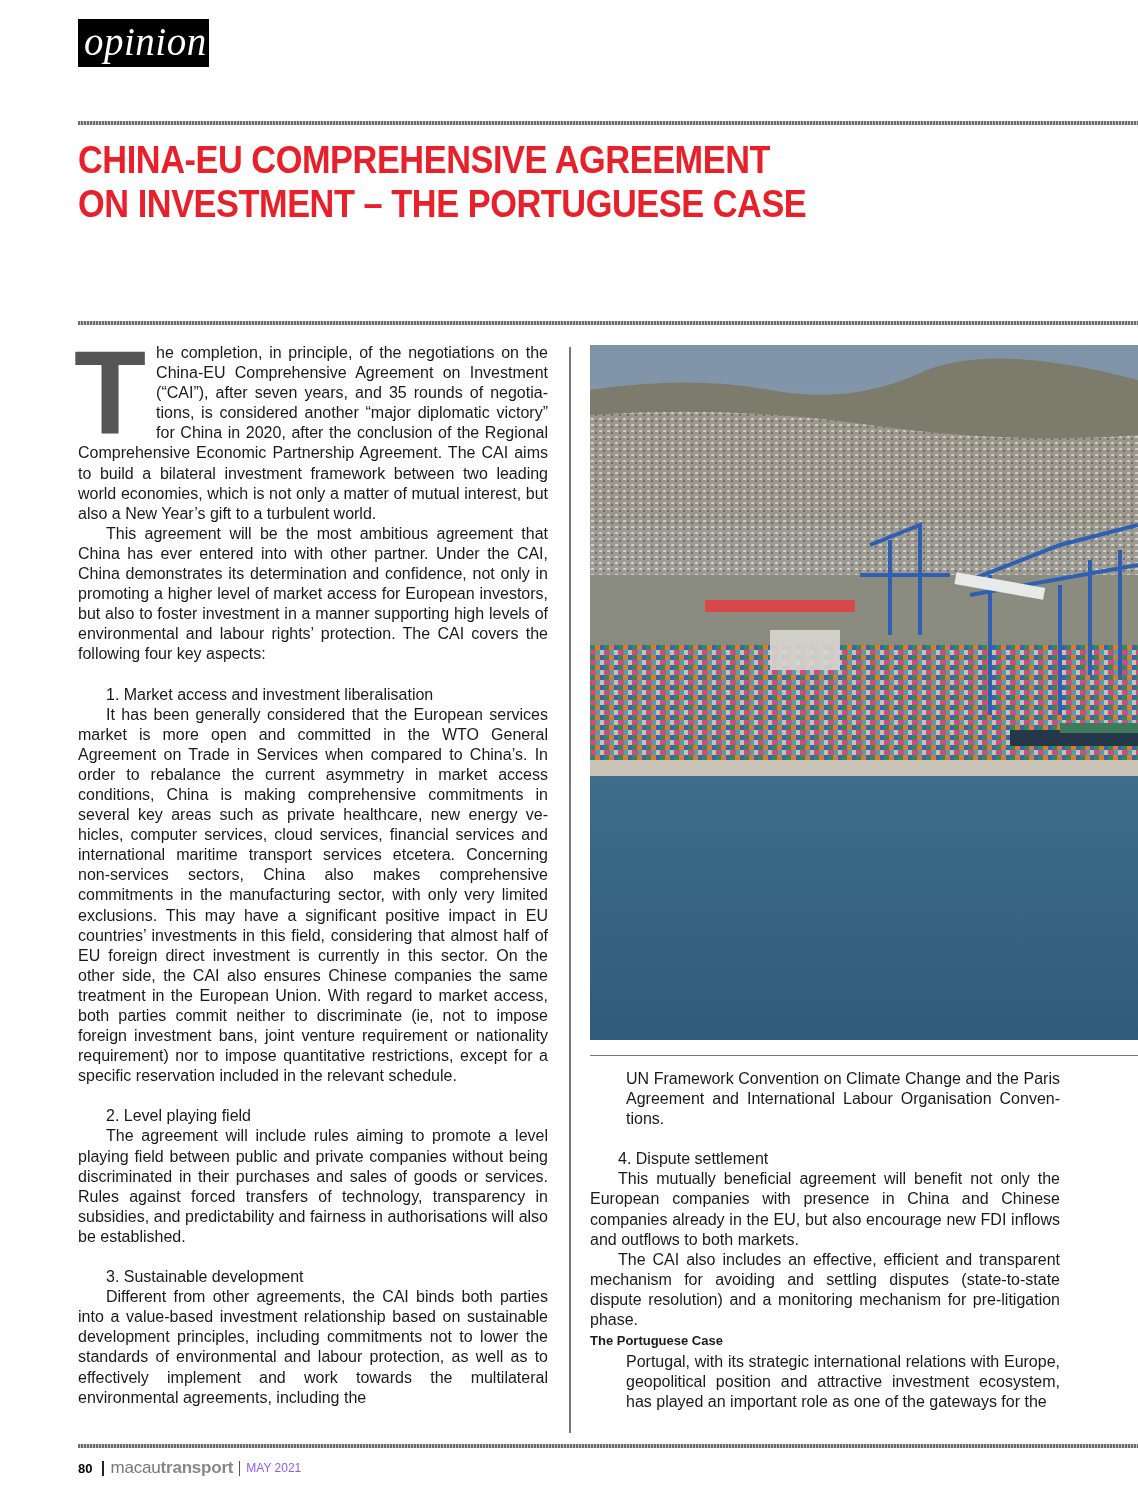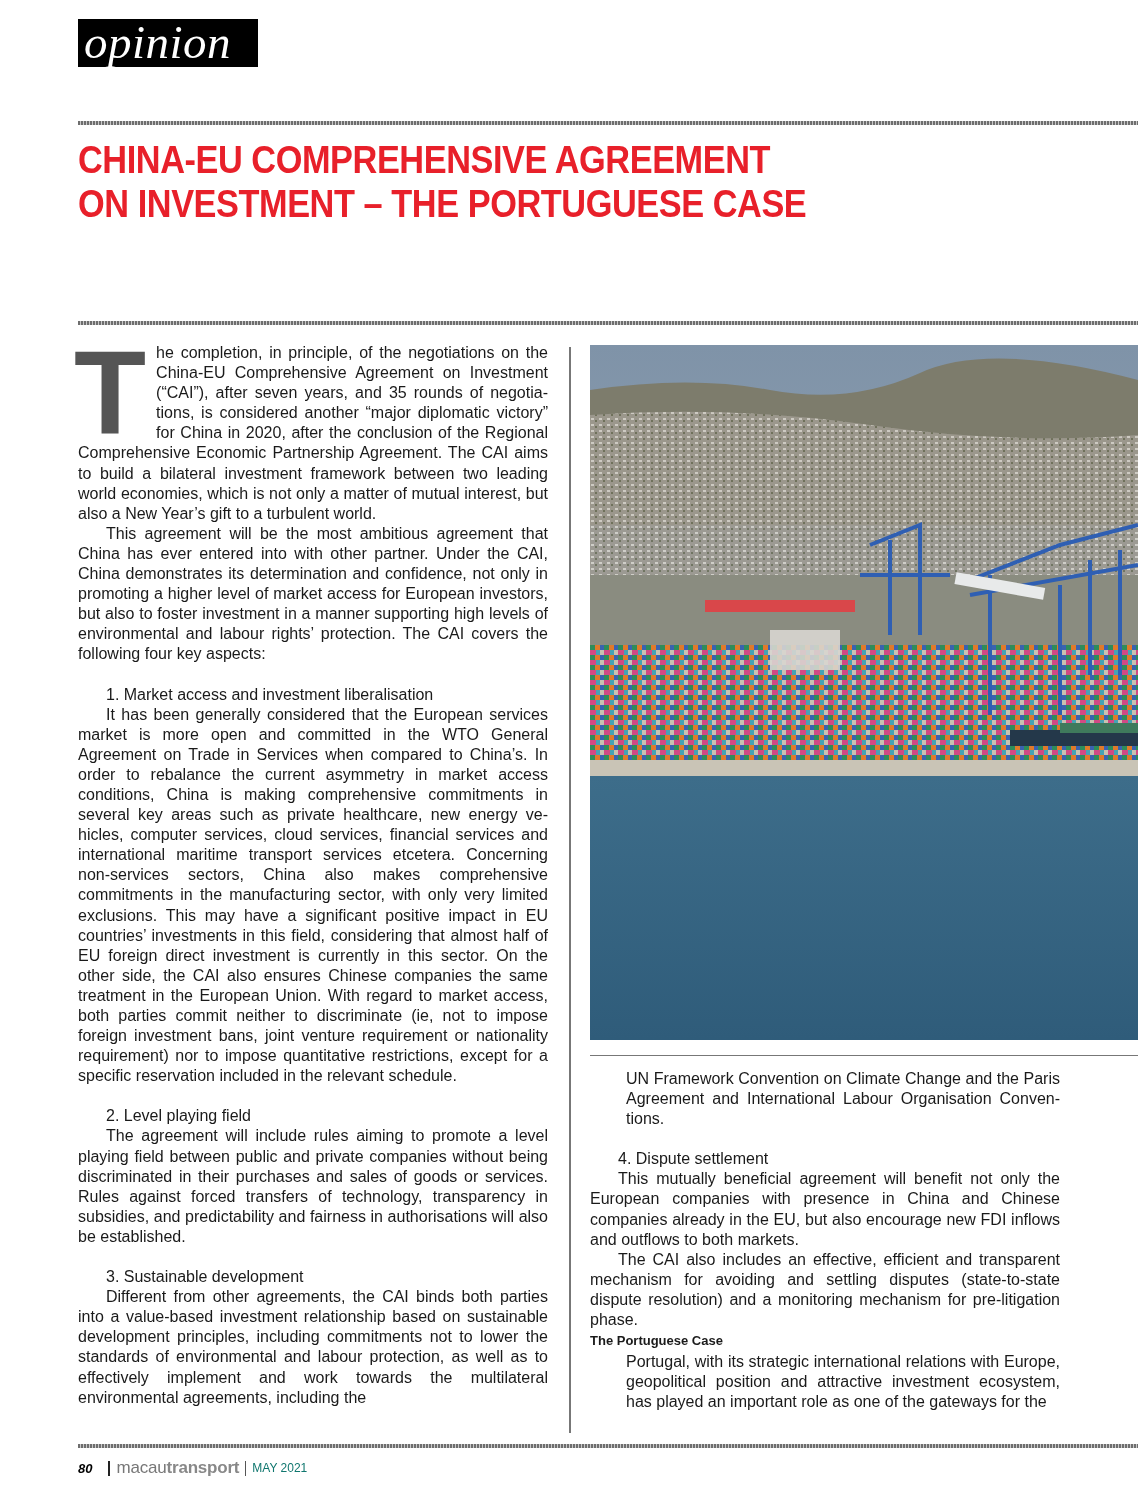--- a/index.html
+++ b/index.html
@@ -1,24 +1,24 @@
 <!DOCTYPE html>
 <html><head>
 <meta charset="utf-8">
 <style>
   html, body { margin: 0; padding: 0; background: #ffffff; }
   body {
     width: 1138px; height: 1499px; position: relative; overflow: hidden;
     font-family: "Liberation Sans", "DejaVu Sans", sans-serif; color: #1a1a1a;
   }
   .section-tag {
-    position: absolute; left: 78px; top: 19px; width: 180px; height: 48px;
+    position: absolute; left: 78px; top: 19px; width: 131px; height: 48px;
     background: #000; color: #fff;
     font-family: "Liberation Serif", "DejaVu Serif", serif; font-style: italic;
-    font-size: 47px; line-height: 46px; padding-left: 6px; box-sizing: border-box;
+    font-size: 39px; line-height: 46px; padding-left: 6px; box-sizing: border-box;
     letter-spacing: 0.5px;
   }
   .rule {
     position: absolute; left: 78px; right: 0; height: 4px;
     background: repeating-linear-gradient(90deg, #6e6e6e 0 2px, #c8c8c8 2px 3px);
   }
   .headline {
     position: absolute; left: 78px; top: 138px; width: 800px; margin: 0;
     color: #e8202a; font-family: "Liberation Sans", sans-serif; font-weight: bold;
     font-size: 39px; line-height: 44px; letter-spacing: -0.5px;
@@ -47,26 +47,26 @@
     position: absolute; left: 590px; top: 345px; width: 548px; height: 695px; overflow: hidden;
   }
   .photo-rule { position: absolute; left: 590px; top: 1055px; width: 548px; height: 1px; background: #777; }
   .pt-heading {
     font-size: 13px; font-weight: bold; margin-top: 20px; line-height: 22px; text-indent: 0 !important;
   }
   .footer {
     position: absolute; left: 78px; top: 1458px; font-size: 13px; color: #333;
     display: flex; align-items: center; gap: 6px;
   }
-  .footer .pageno { font-weight: bold; color: #000; margin-right: 10px; font-style: italic; }
+  .footer .pageno { font-weight: bold; color: #000; margin-right: 4px; }
   .footer .bar { width: 2px; height: 15px; background: #222; }
   .footer .bar.thin { width: 1px; background: #555; }
   .footer .brand { font-size: 17px; color: #777; letter-spacing: -0.2px; }
   .footer .brand b { color: #888; }
-  .footer .issue { font-size: 12px; color: #0f766e; }
+  .footer .issue { font-size: 12px; color: #8b5cf6; }
 </style>
 </head>
 <body>
 
 <div class="section-tag">opinion</div>
 
 <div class="rule" style="top:121px;"></div>
 
 <h1 class="headline">
   <span>CHINA-EU COMPREHENSIVE AGREEMENT</span>

